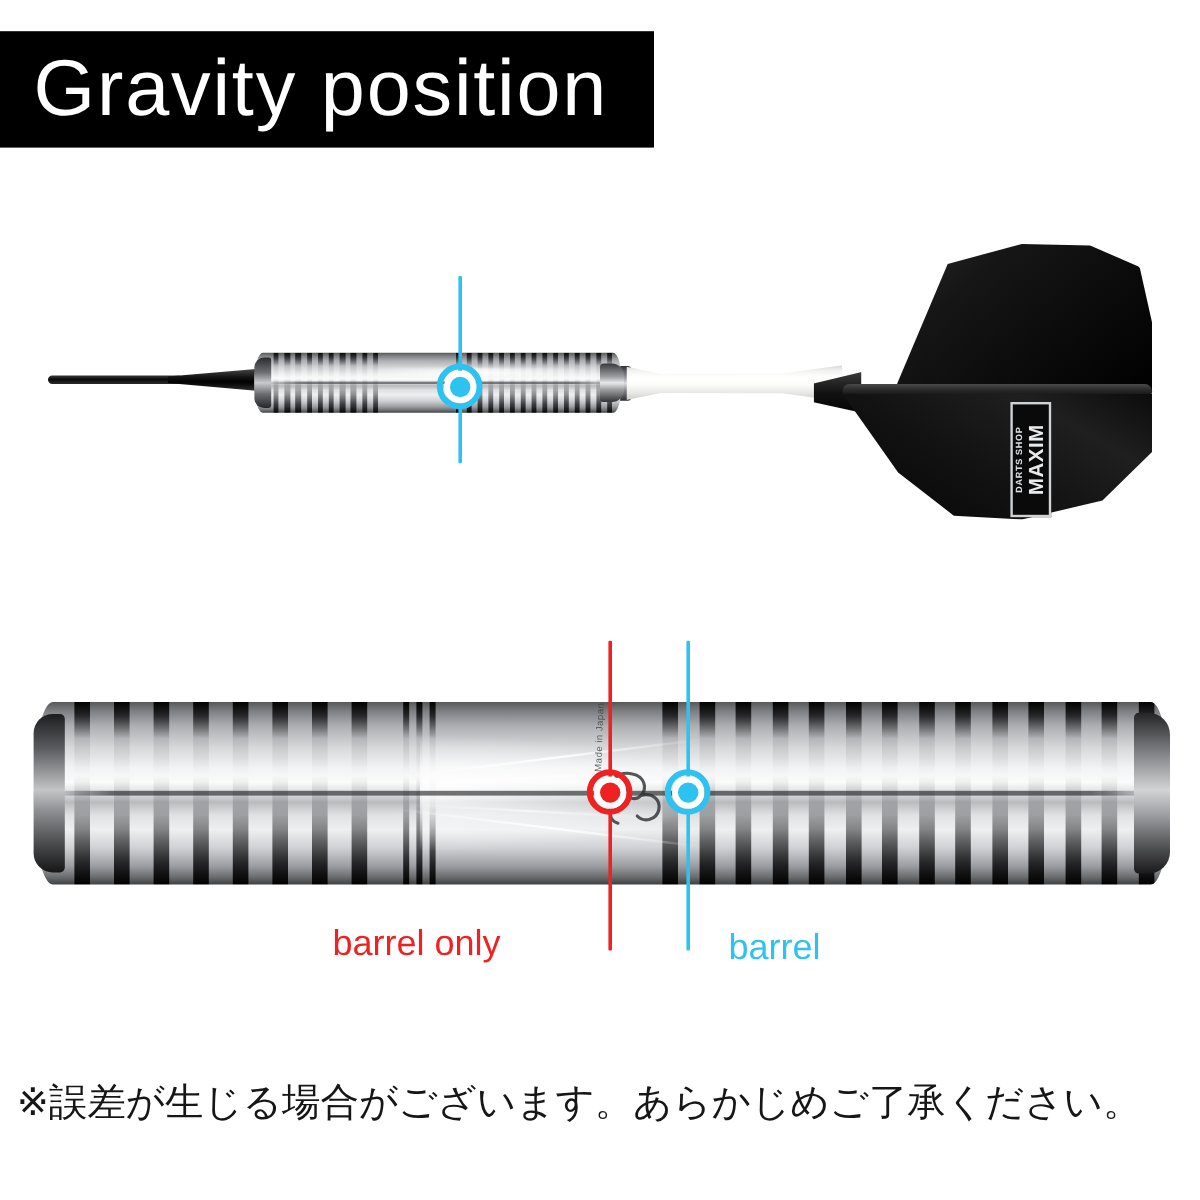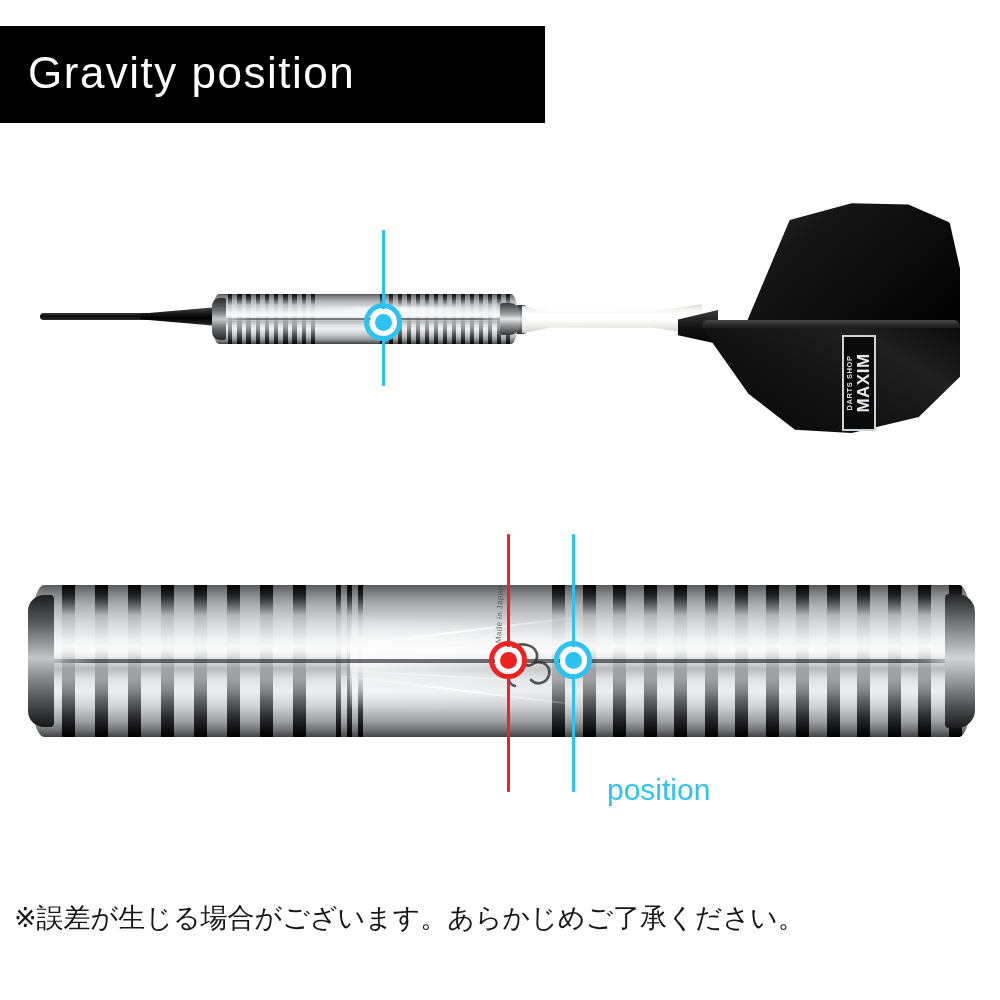--- a/index.html
+++ b/index.html
@@ -24,21 +24,21 @@
     left: 0;
     top: 26px;
     width: 545px;
     height: 97px;
     background: #000000;
   }
   .title-text {
     position: absolute;
     left: 28px;
     top: 44px;
-    font-size: 44px;
+    font-size: 66px;
     line-height: 58px;
     color: #ffffff;
     letter-spacing: 1.5px;
     font-weight: 400;
     white-space: nowrap;
   }
 
   
   .metal {
     background:
@@ -415,21 +415,21 @@
   }
   #label-barrel-only { left: 277px; top: 772px; color: #ee2222; }
   #label-setting     { left: 607px; top: 775px; color: #2ec2f0; }
 
   
   #footer-notes {
     position: absolute;
     left: 14px;
     top: 898px;
     width: 960px;
-    font-size: 27px;
+    font-size: 32px;
     line-height: 40px;
     color: #161616;
     font-family: "DejaVu Sans", "Liberation Sans", sans-serif;
   }
   #footer-notes div { white-space: nowrap; }
 </style>
 </head>
 <body>
 
 <div id="page">
@@ -562,19 +562,20 @@
         <div class="dot" style="background:#ee2222"></div>
       </div>
       <div class="vline" style="left: 571.5px; top: 534px; height: 258px; background: rgb(46, 194, 240);"></div>
       <div class="target" style="left: 573px; top: 660px;">
         <div class="ring" style="border-color:#2ec2f0"></div>
         <div class="halo"></div>
         <div class="dot" style="background:#2ec2f0"></div>
       </div>
     </div>
 
-  <div class="legend-label" id="label-setting">position</div>
+  <div class="legend-label" id="label-barrel-only">barrel only</div>
+  <div class="legend-label" id="label-setting">barrel</div>
 
   <div id="footer-notes">
     <div>※誤差が生じる場合がございます。あらかじめご了承ください。</div>
   </div>
 
 </div>
 
 </body></html>

